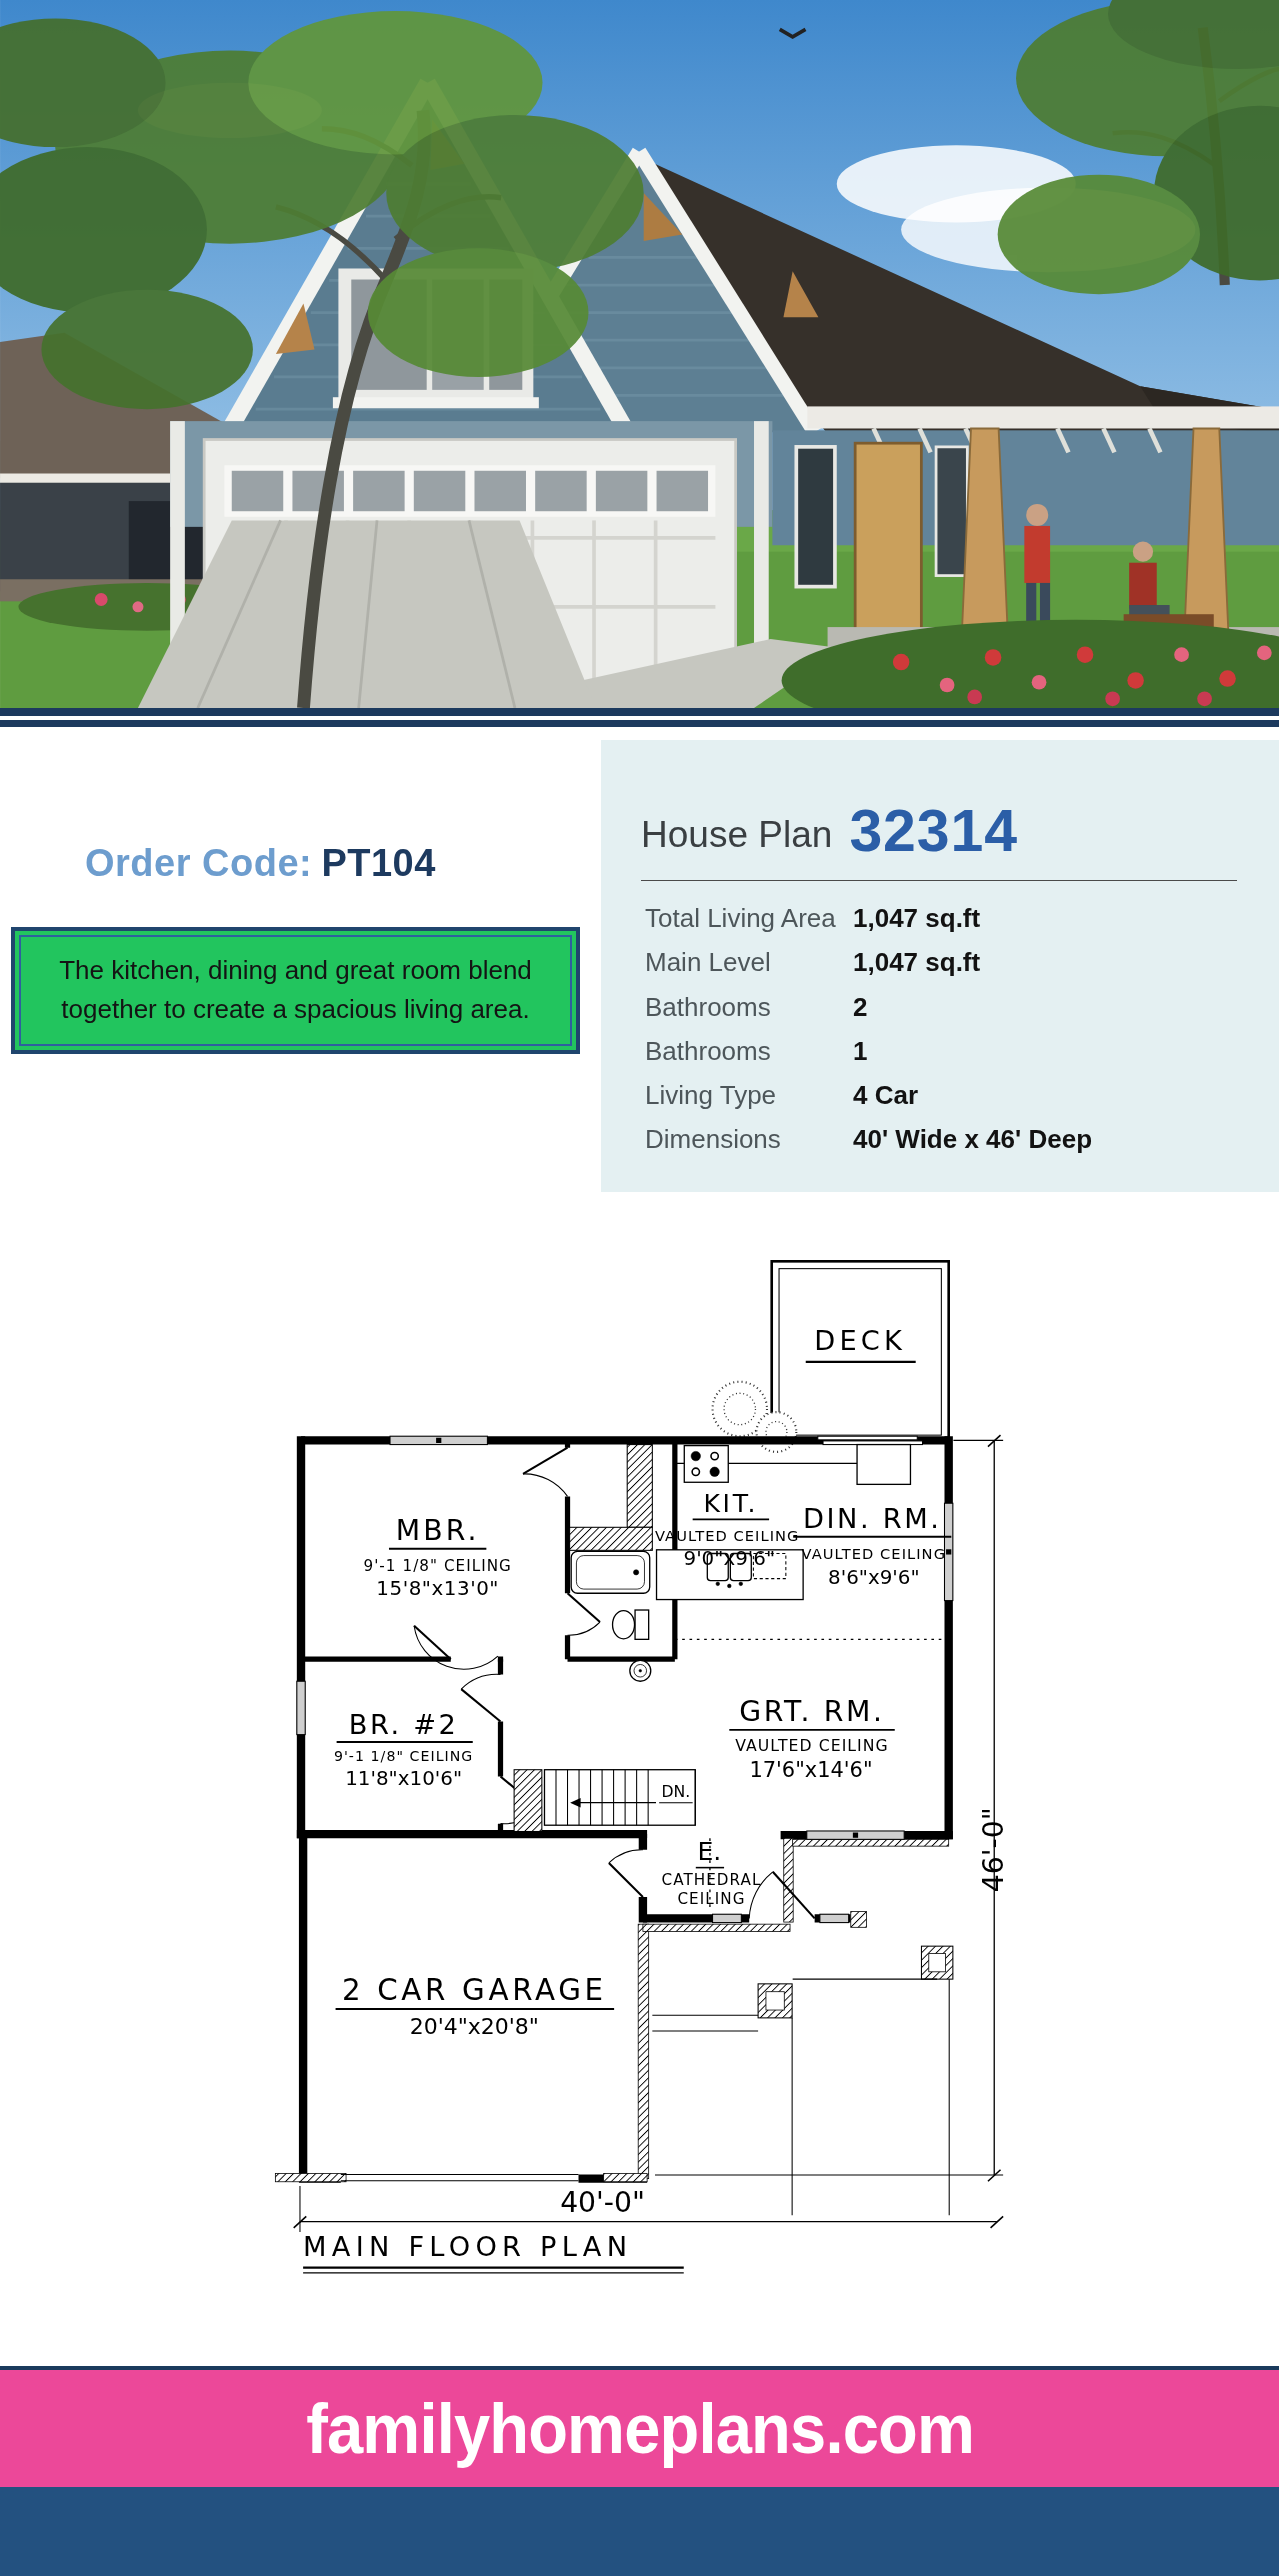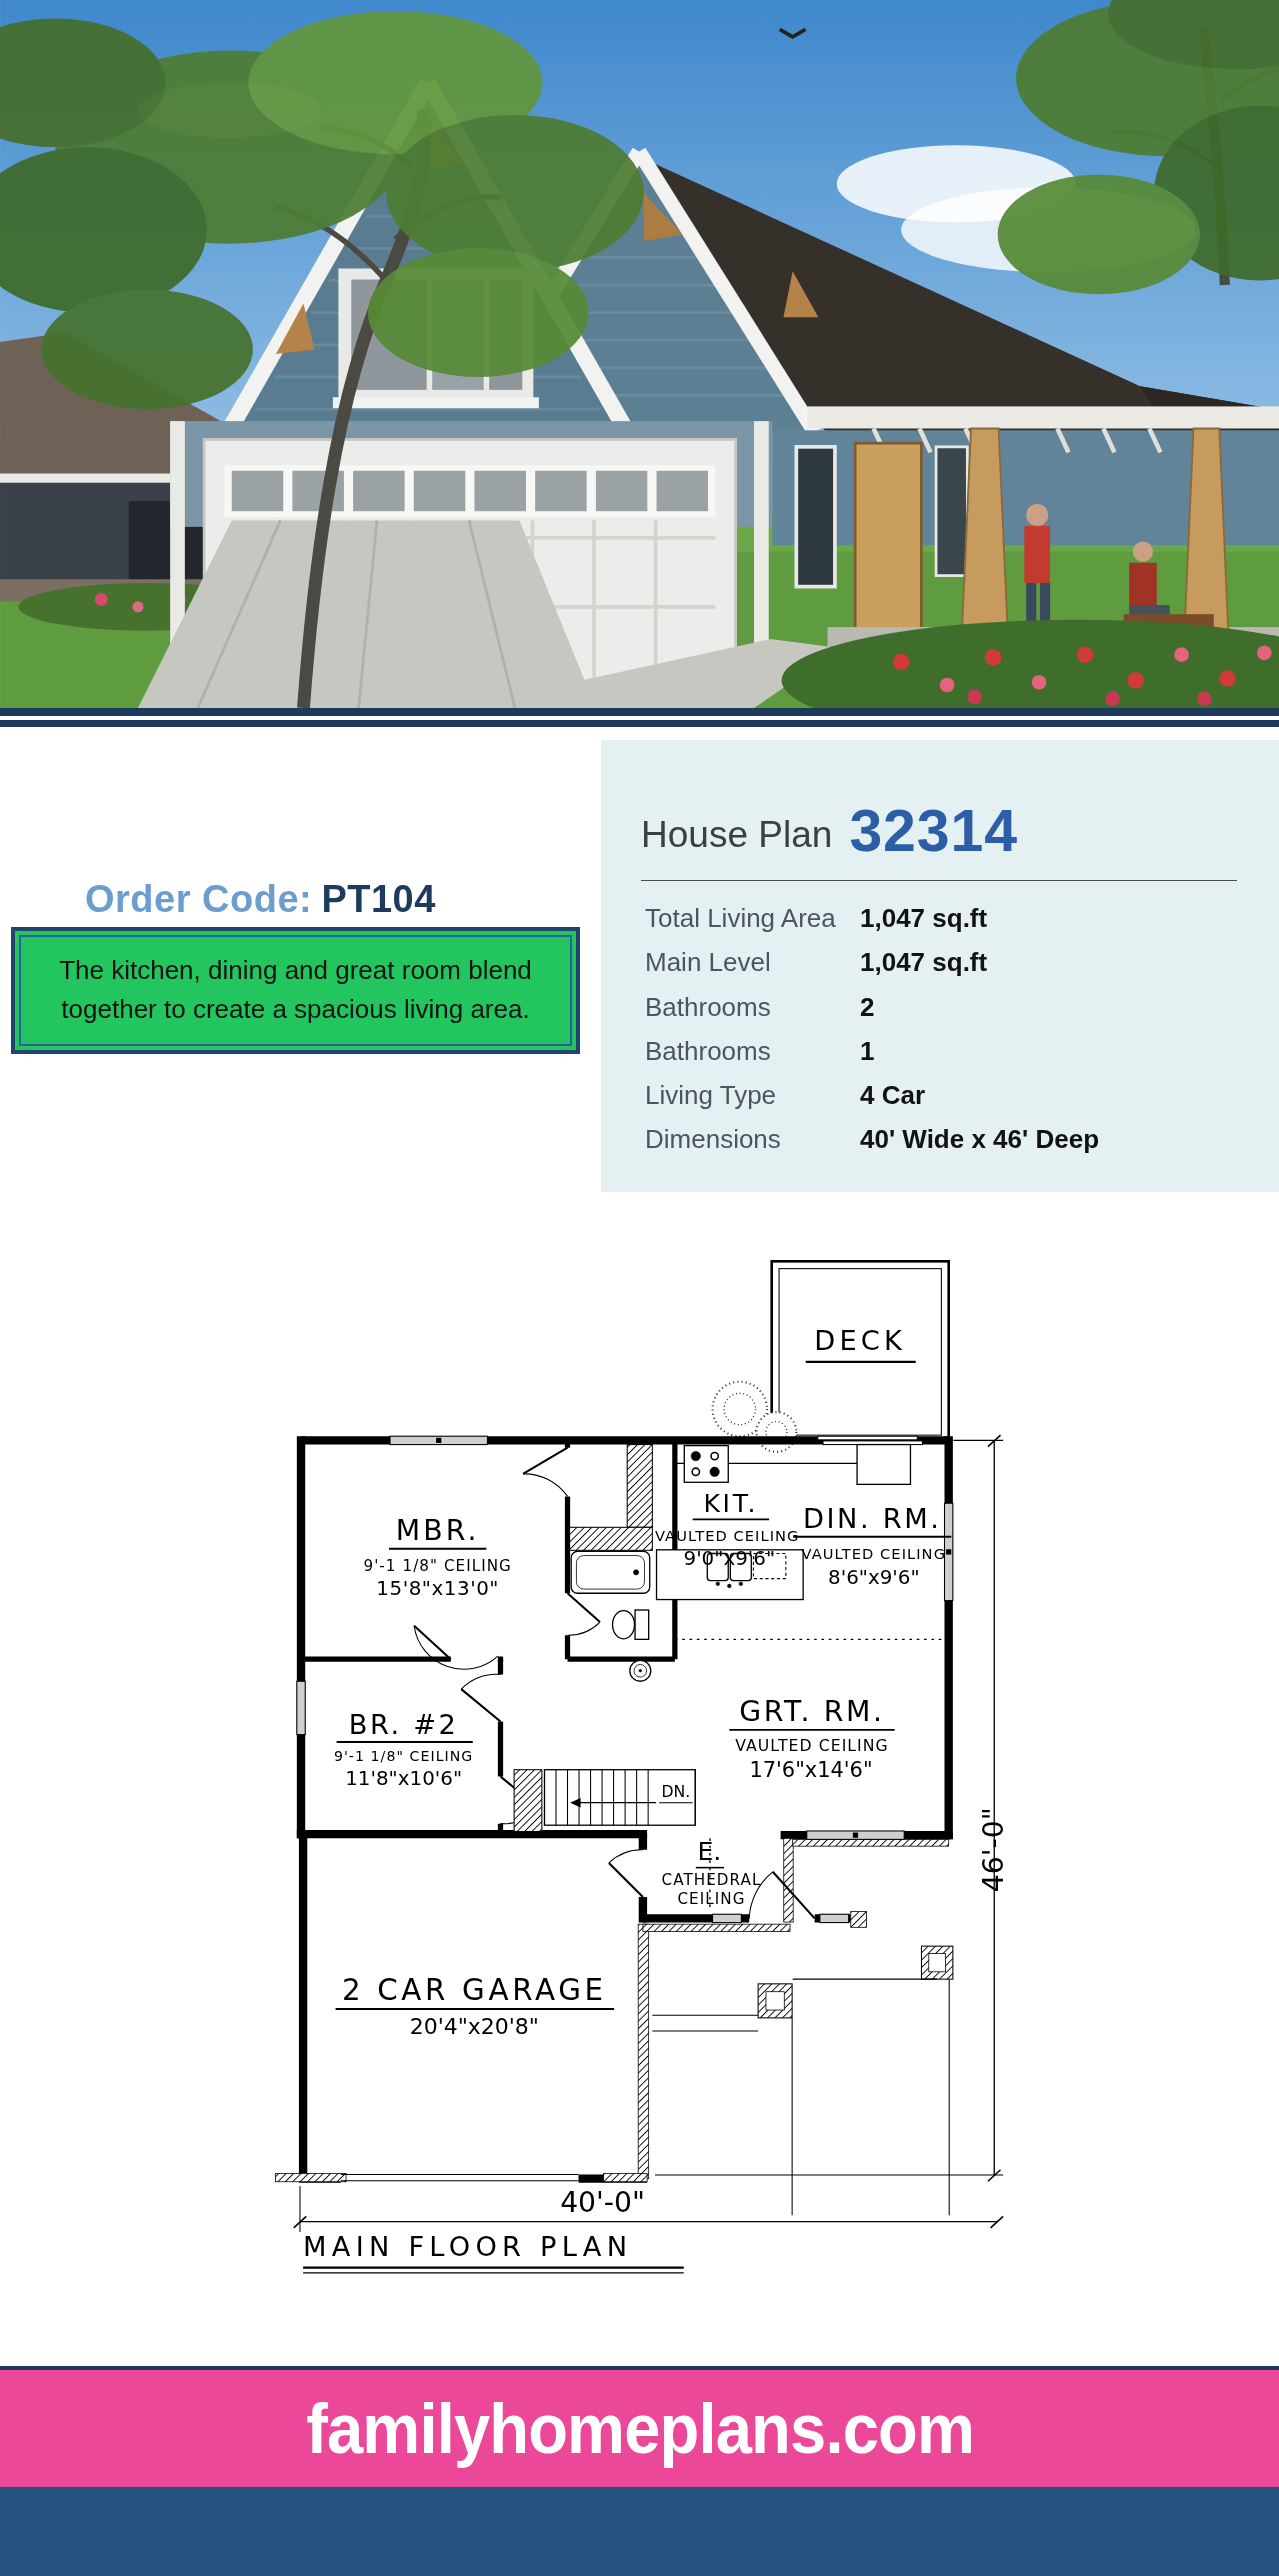--- a/index.html
+++ b/index.html
@@ -5,38 +5,38 @@
   html,body{margin:0;padding:0;background:#ffffff;}
   .page{position:relative;width:1280px;height:2576px;background:#fff;overflow:hidden;
         font-family:"Liberation Sans",sans-serif;}
   
   .hero{position:absolute;left:0;top:0;width:1280px;height:708px;}
   .bar{position:absolute;left:0;width:1280px;background:#1c3a5e;}
   .bar1{top:708px;height:8.3px;}
   .bar2{top:720px;height:7.4px;}
   
   .order-code{position:absolute;left:85px;top:842px;font-size:38px;font-weight:bold;
-              letter-spacing:0.5px;white-space:nowrap;margin-top:36px;}
+              letter-spacing:0.5px;white-space:nowrap;}
   .order-code .lbl{color:#6d9dce;}
   .order-code .val{color:#1d3a5f;margin-left:9.2px;}
   .desc-box{position:absolute;left:11px;top:927px;width:561px;
             border:4.6px solid #20456e;background:#22c55e;}
   .desc-inner{border:2.8px solid #2f5f9e;margin:3.7px;padding:14.7px 13px;
               font-size:26px;line-height:1.5;color:#141414;text-align:center;}
   .plan-panel{position:absolute;left:601px;top:740px;width:678px;height:452px;
               background:#e4f0f2;}
   .plan-title{position:absolute;left:40px;top:57px;white-space:nowrap;}
   .plan-title .prefix{font-size:37px;color:#3a3f42;}
   .plan-title .num{font-size:59px;font-weight:bold;color:#2b5ea7;margin-left:13px;
                    vertical-align:-3.7px;letter-spacing:0.9px;}
   .plan-divider{position:absolute;left:40px;top:140px;width:596px;height:0;
                 border-top:1.8px solid #4a4a4a;}
   .spec-row{position:absolute;left:44px;width:607px;height:44px;font-size:26px;}
   .spec-row .s-lbl{position:absolute;left:0;top:7.4px;color:#4d565a;}
-  .spec-row .s-val{position:absolute;left:215px;top:7.4px;color:#121212;font-weight:bold;}
+  .spec-row .s-val{position:absolute;left:208px;top:7.4px;color:#121212;font-weight:bold;}
   
   .floorplan{position:absolute;left:257px;top:1232px;width:809px;height:1066px;}
   
   .footer-line{position:absolute;left:0;top:2366px;width:1280px;height:3.7px;background:#1a3a5c;}
   .footer-band{position:absolute;left:0;top:2370px;width:1280px;height:117px;background:#ec4899;
                display:flex;align-items:center;justify-content:center;}
   .footer-band .site{color:#ffffff;font-size:70px;font-weight:bold;letter-spacing:-0.9px;
                      display:inline-block;transform:scaleX(.93);}
   .footer-dark{position:absolute;left:0;top:2487px;width:1280px;height:89px;background:#235180;}
   text{font-family:"DejaVu Sans",sans-serif;fill:#000;}

